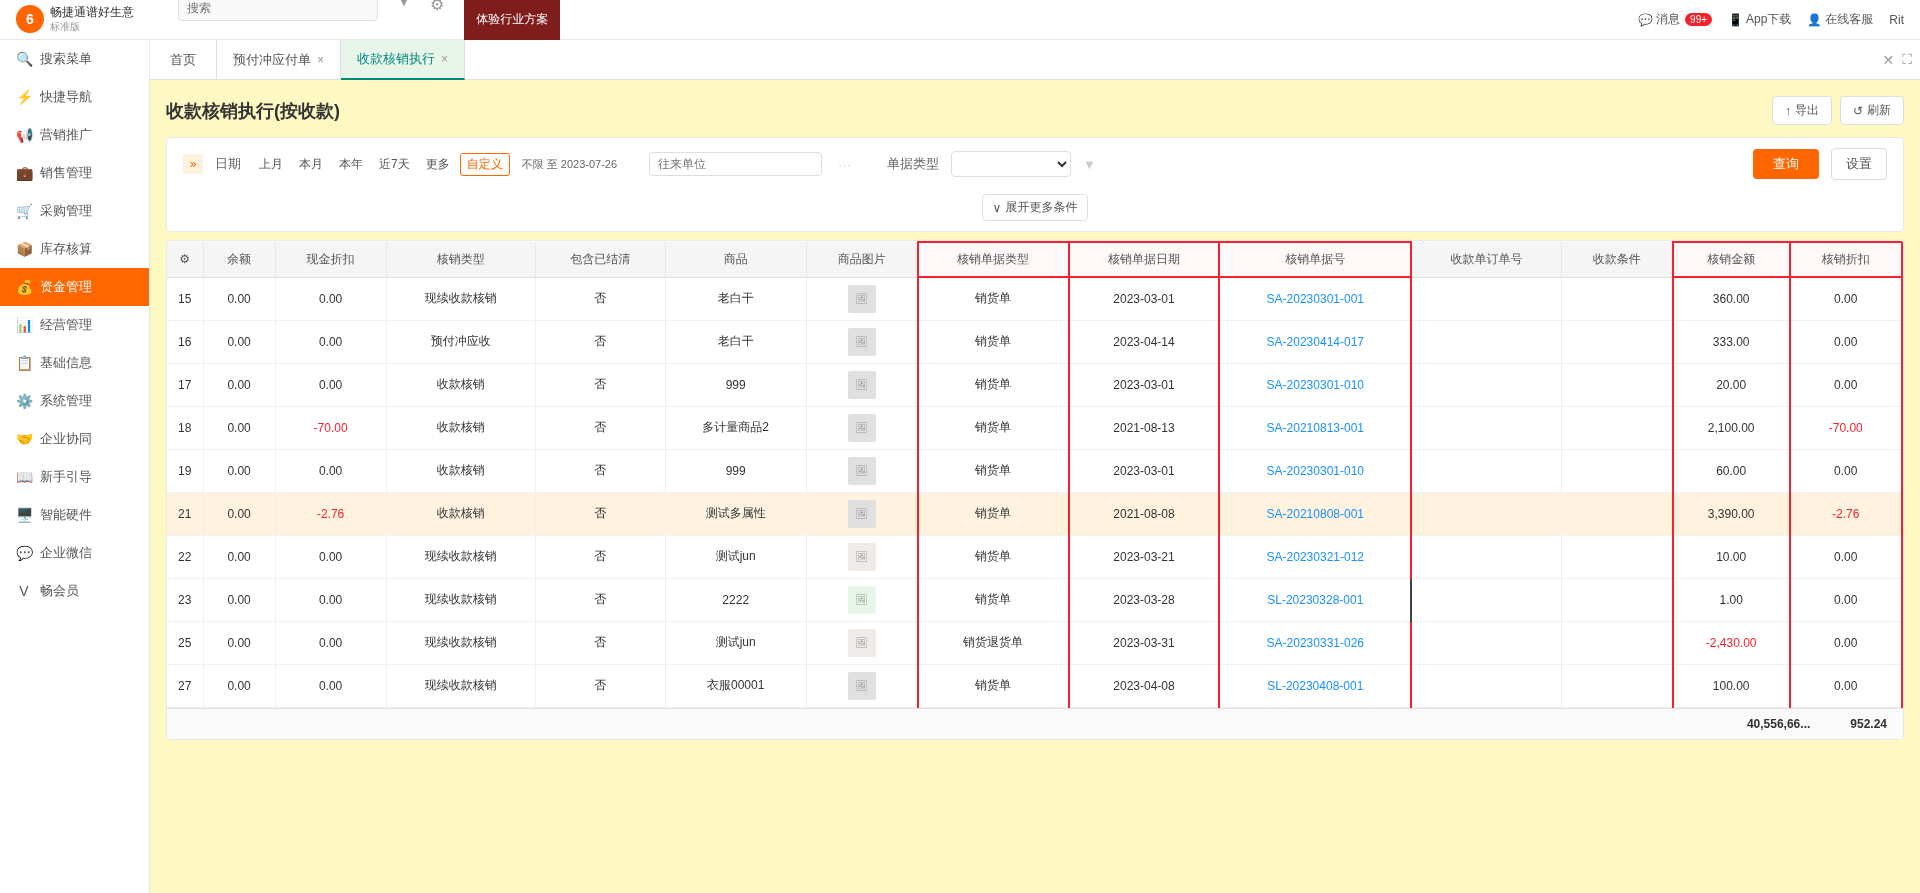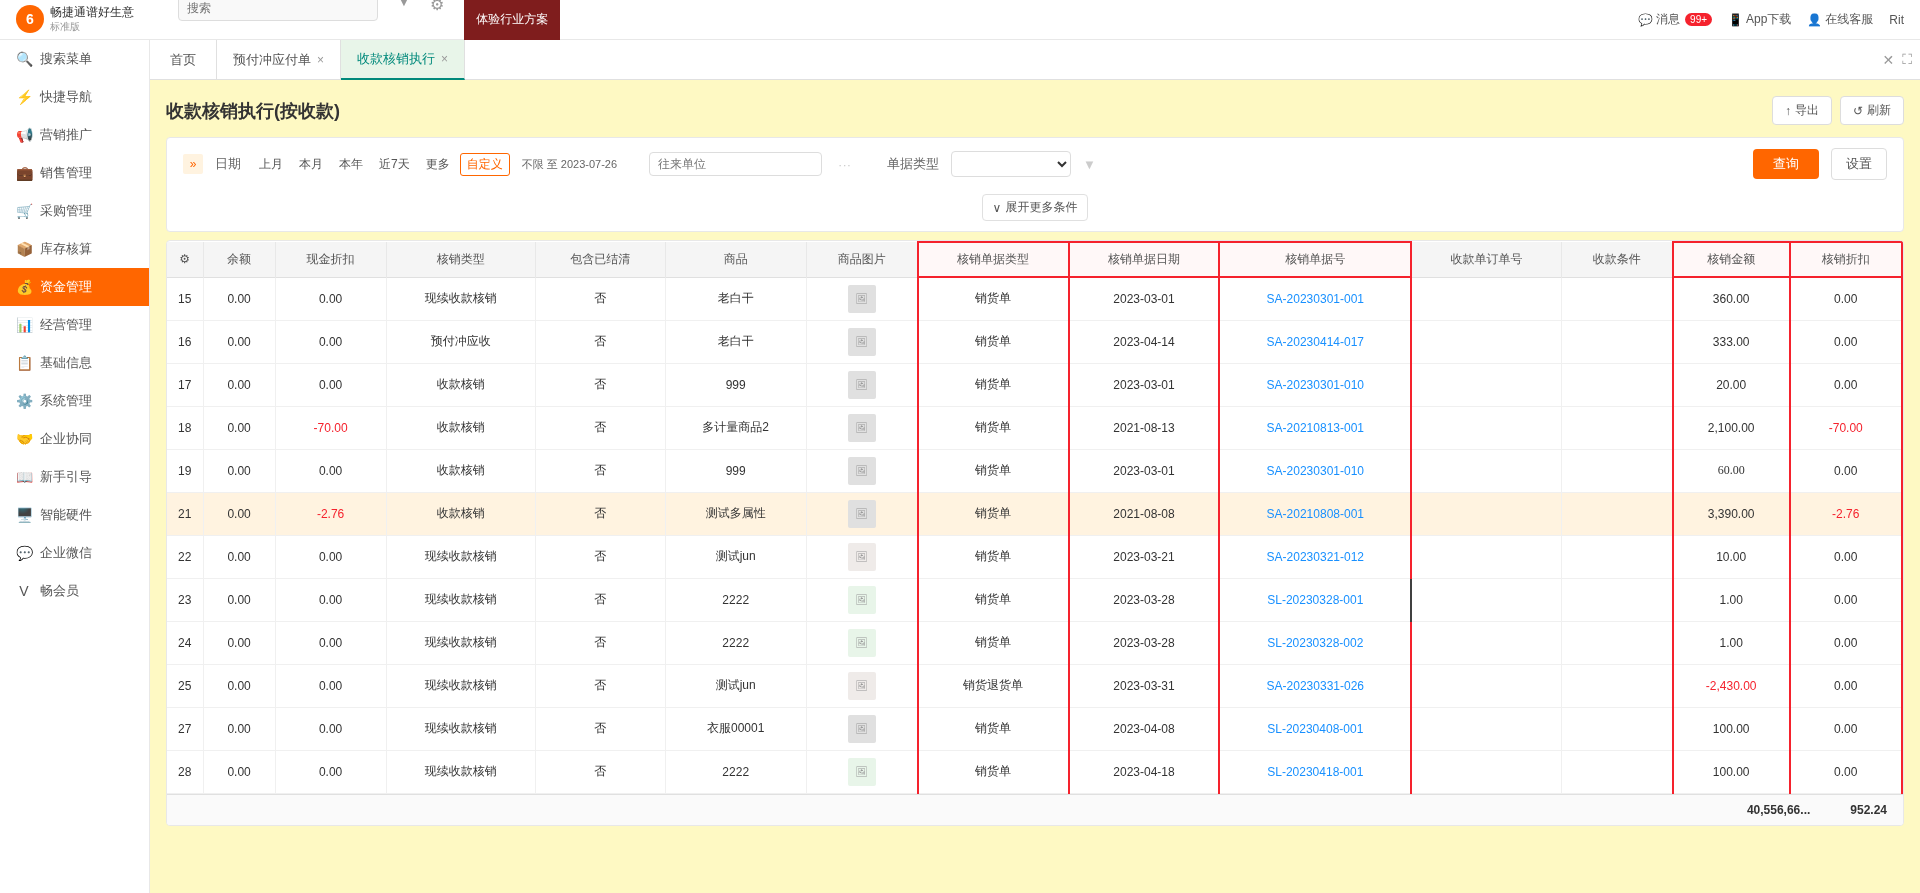--- a/index.html
+++ b/index.html
@@ -512,21 +512,21 @@
       <td>0.00</td>
       <td>收款核销</td>
       <td>否</td>
       <td>999</td>
       <td><div class="img-placeholder">🖼</div></td>
       <td style="border-left:2px solid #f5222d; border-right:2px solid #f5222d;">销货单</td>
       <td style="border-left:2px solid #f5222d; border-right:2px solid #f5222d;">2023-03-01</td>
       <td style="border-left:2px solid #f5222d; border-right:2px solid #f5222d;"><a class="td-link">SA-20230301-010</a></td>
       <td></td>
       <td></td>
-      <td style="border-left:2px solid #f5222d; border-right:2px solid #f5222d;font-family:Liberation Serif, serif;">60.00</td>
+      <td style="border-left:2px solid #f5222d; border-right:2px solid #f5222d;">60.00</td>
       <td style="border-left:2px solid #f5222d; border-right:2px solid #f5222d;">0.00</td>
     </tr>
               <tr class="highlighted">
       <td>21</td>
       <td>0.00</td>
       <td class="td-red">-2.76</td>
       <td>收款核销</td>
       <td>否</td>
       <td>测试多属性</td>
       <td><div class="img-placeholder">🖼</div></td>
@@ -558,36 +558,20 @@
       <td>23</td>
       <td>0.00</td>
       <td>0.00</td>
       <td>现续收款核销</td>
       <td>否</td>
       <td>2222</td>
       <td><div class="img-placeholder img-placeholder-green">🖼</div></td>
       <td style="border-left:2px solid #f5222d; border-right:2px solid #f5222d;">销货单</td>
       <td style="border-left:2px solid #f5222d; border-right:2px solid #f5222d;">2023-03-28</td>
       <td style="border-left:2px solid #f5222d; border-right:2px solid #404040;"><a class="td-link">SL-20230328-001</a></td>
-      <td></td>
-      <td></td>
-      <td style="border-left:2px solid #f5222d; border-right:2px solid #f5222d;">1.00</td>
-      <td style="border-left:2px solid #f5222d; border-right:2px solid #f5222d;">0.00</td>
-    </tr>
-              <tr>
-      <td>24</td>
-      <td>0.00</td>
-      <td>0.00</td>
-      <td>现续收款核销</td>
-      <td>否</td>
-      <td>2222</td>
-      <td><div class="img-placeholder img-placeholder-green">🖼</div></td>
-      <td style="border-left:2px solid #f5222d; border-right:2px solid #f5222d;">销货单</td>
-      <td style="border-left:2px solid #f5222d; border-right:2px solid #f5222d;">2023-03-28</td>
-      <td style="border-left:2px solid #f5222d; border-right:2px solid #f5222d;"><a class="td-link">SL-20230328-002</a></td>
       <td></td>
       <td></td>
       <td style="border-left:2px solid #f5222d; border-right:2px solid #f5222d;">1.00</td>
       <td style="border-left:2px solid #f5222d; border-right:2px solid #f5222d;">0.00</td>
     </tr>
               <tr>
       <td>25</td>
       <td>0.00</td>
       <td>0.00</td>
       <td>现续收款核销</td>
@@ -606,36 +590,20 @@
       <td>27</td>
       <td>0.00</td>
       <td>0.00</td>
       <td>现续收款核销</td>
       <td>否</td>
       <td>衣服00001</td>
       <td><div class="img-placeholder">🖼</div></td>
       <td style="border-left:2px solid #f5222d; border-right:2px solid #f5222d;">销货单</td>
       <td style="border-left:2px solid #f5222d; border-right:2px solid #f5222d;">2023-04-08</td>
       <td style="border-left:2px solid #f5222d; border-right:2px solid #f5222d;"><a class="td-link">SL-20230408-001</a></td>
-      <td></td>
-      <td></td>
-      <td style="border-left:2px solid #f5222d; border-right:2px solid #f5222d;">100.00</td>
-      <td style="border-left:2px solid #f5222d; border-right:2px solid #f5222d;">0.00</td>
-    </tr>
-              <tr>
-      <td>28</td>
-      <td>0.00</td>
-      <td>0.00</td>
-      <td>现续收款核销</td>
-      <td>否</td>
-      <td>2222</td>
-      <td><div class="img-placeholder img-placeholder-green">🖼</div></td>
-      <td style="border-left:2px solid #f5222d; border-right:2px solid #f5222d;">销货单</td>
-      <td style="border-left:2px solid #f5222d; border-right:2px solid #f5222d;">2023-04-18</td>
-      <td style="border-left:2px solid #f5222d; border-right:2px solid #f5222d;"><a class="td-link">SL-20230418-001</a></td>
       <td></td>
       <td></td>
       <td style="border-left:2px solid #f5222d; border-right:2px solid #f5222d;">100.00</td>
       <td style="border-left:2px solid #f5222d; border-right:2px solid #f5222d;">0.00</td>
     </tr>
             </tbody>
         </table>
 
         <div class="table-footer">
           <div class="footer-total">

